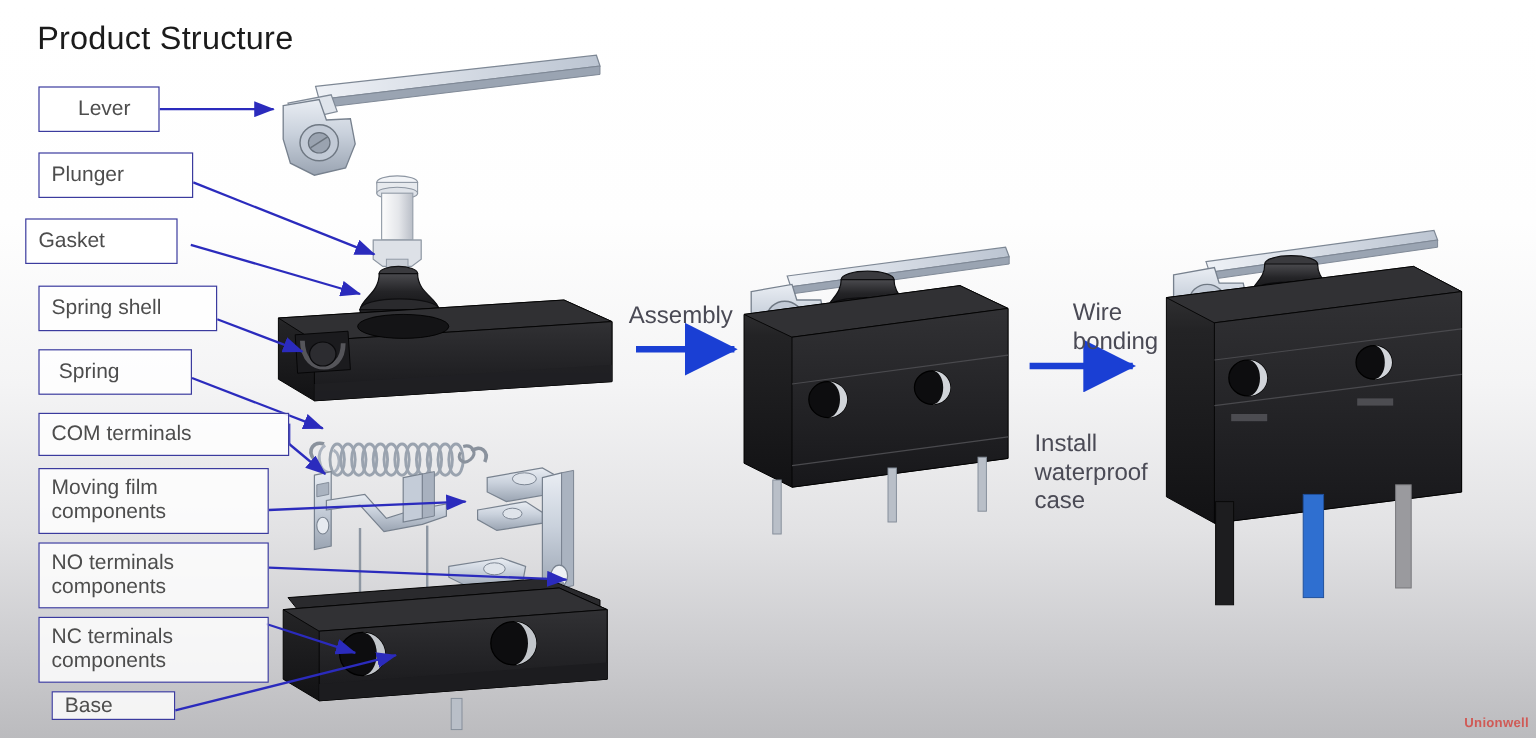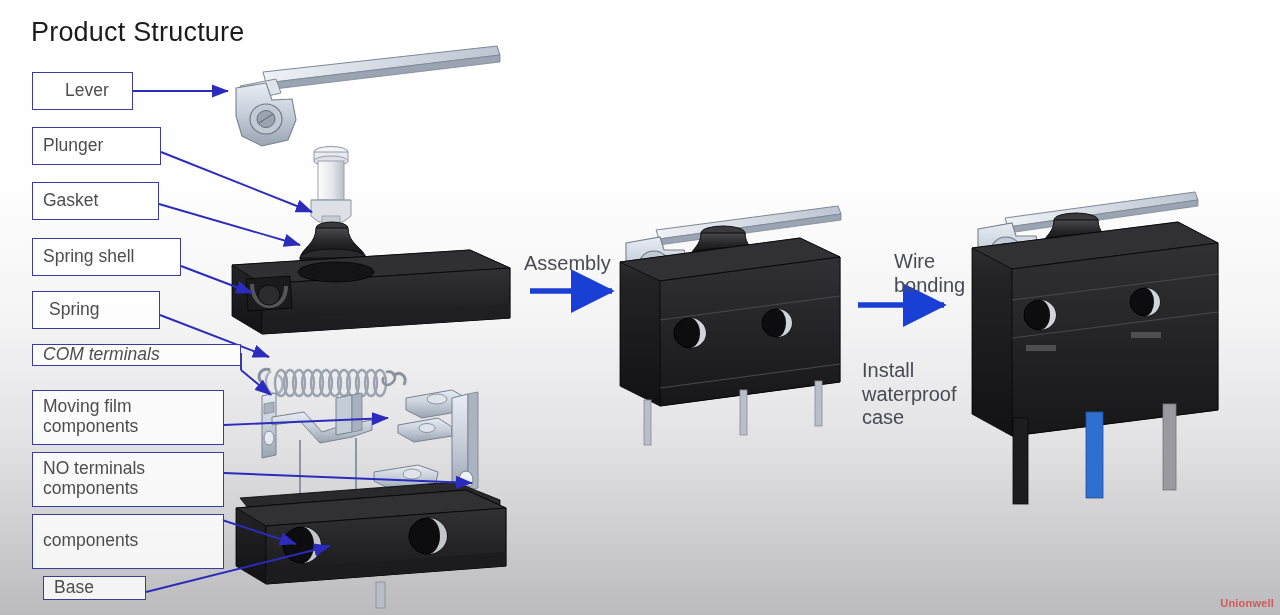--- a/index.html
+++ b/index.html
@@ -274,47 +274,48 @@
   </svg>
 
   <div class="label-box" style="left:32px;top:72px;width:101px;height:38px;padding-left:32px;">
     <span>Lever</span>
   </div>
 
   <div class="label-box" style="left:32px;top:127px;width:129px;height:38px;">
     <span>Plunger</span>
   </div>
 
-  <div class="label-box" style="left:32px;top:182px;width:127px;height:38px;">
+  <div class="label-box" style="left:21px;top:182px;width:127px;height:38px;">
     <span>Gasket</span>
   </div>
 
   <div class="label-box" style="left:32px;top:238px;width:149px;height:38px;">
     <span>Spring shell</span>
   </div>
 
   <div class="label-box" style="left:32px;top:291px;width:128px;height:38px;padding-left:16px;">
     <span>Spring</span>
   </div>
 
-  <div class="label-box" style="left:32px;top:344px;width:209px;height:22px;font-style:italic;">
+  <div class="label-box" style="left:32px;top:344px;width:209px;height:36px;">
     <span>COM terminals</span>
   </div>
 
   <div class="label-box" style="left:32px;top:390px;width:192px;height:55px;">
     <span>Moving film</span>
     <span>components</span>
   </div>
 
   <div class="label-box" style="left:32px;top:452px;width:192px;height:55px;">
     <span>NO terminals</span>
     <span>components</span>
   </div>
 
   <div class="label-box" style="left:32px;top:514px;width:192px;height:55px;">
+    <span>NC terminals</span>
     <span>components</span>
   </div>
 
   <div class="label-box" style="left:43px;top:576px;width:103px;height:24px;">
     <span>Base</span>
   </div>
 
   <div class="proc-text" style="left:524px;top:252px;">Assembly</div>
 
   <div class="proc-text" style="left:862px;top:250px;margin-left:32px;">Wire

